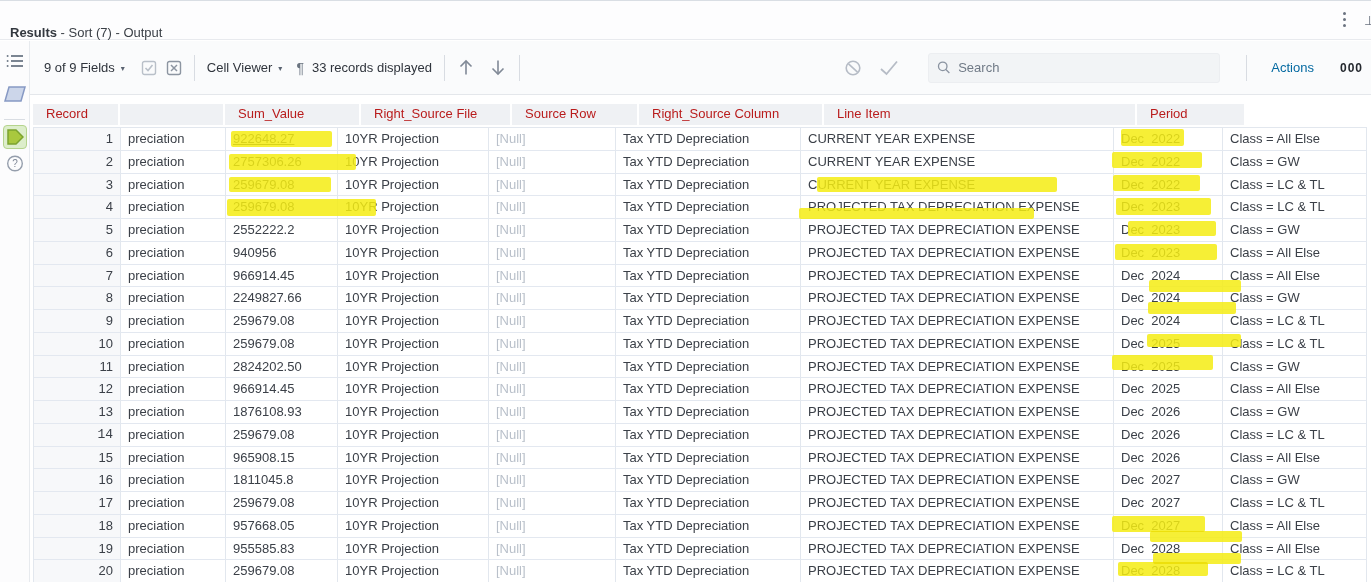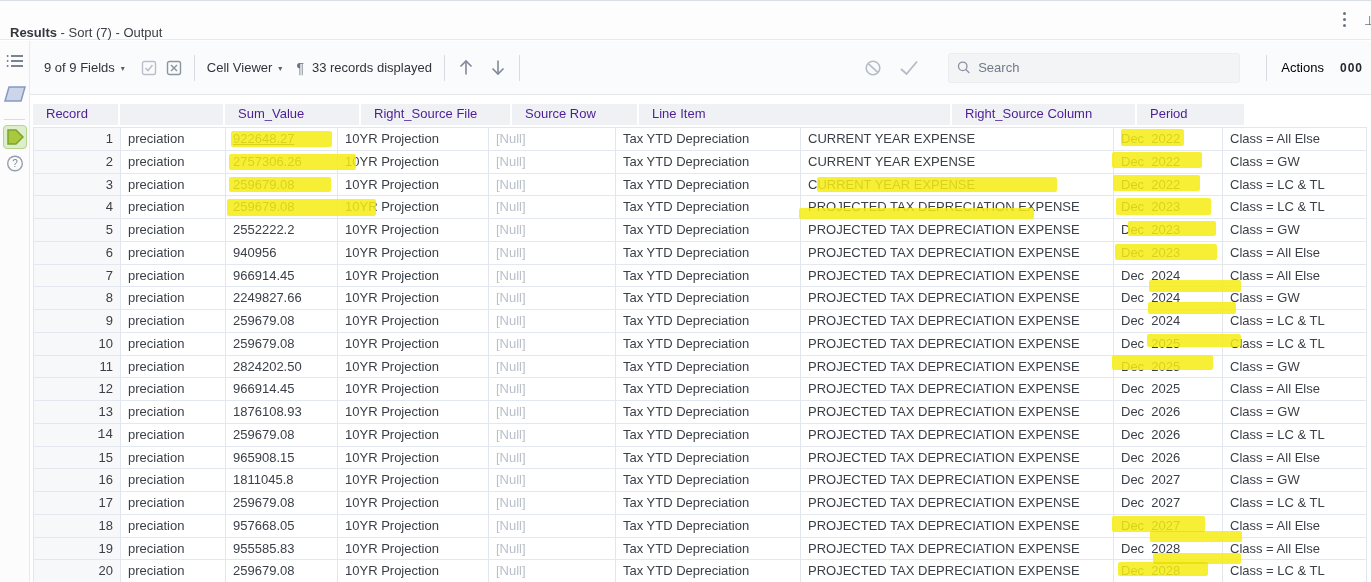--- a/index.html
+++ b/index.html
@@ -53,27 +53,27 @@
   .search-box input::placeholder { color:#707a86; }
   .seg { display:flex; flex:none; }
   .btn-data {
     height:30px; padding:0 11px; background:#1173d4; color:#fff; border:1px solid #1173d4;
     border-radius:3px 0 0 3px; font-family:"Liberation Sans",sans-serif; font-size:13px; cursor:pointer;
   }
   .btn-meta {
     height:30px; padding:0 11px; background:#fff; color:#2c3138; border:1px solid #c9ced6; border-left:none;
     border-radius:0 3px 3px 0; font-family:"Liberation Sans",sans-serif; font-size:13px; cursor:pointer;
   }
-  .actions { color:#000000; margin:0 0; cursor:pointer; }
+  .actions { color:#0369a1; margin:0 10px; cursor:pointer; }
   .badge000 { font-weight:bold; font-size:12px; letter-spacing:1px; color:#24282e; margin-left:16px; cursor:pointer; }
   
   .grid { position:absolute; left:33px; top:104px; }
   .grid-header { display:flex; }
   .hcell {
-    height:23px; line-height:20px; padding:0 7px 0 13px; background:#eff1f4; color:#4c1d95;
+    height:23px; line-height:20px; padding:0 7px 0 13px; background:#eff1f4; color:#b91c1c;
     border-right:2px solid #ffffff; border-bottom:2px solid #ffffff;
     overflow:hidden; white-space:pre; flex:none; cursor:pointer;
   }
   .grid-body { border-left:1px solid #e2e7ee; border-top:1px solid #e2e7ee; }
   .grid-row { display:flex; height:22.75px; }
   .cell {
     height:100%; line-height:21px; padding:0 7px; background:#fff; color:#3b4048;
     border-right:1px solid #e2e7ee; border-bottom:1px solid #e3e8f0;
     overflow:hidden; white-space:pre; flex:none; cursor:default;
   }
@@ -203,22 +203,22 @@
     <span class="badge000">000</span>
   </div>
 
   <div class="grid">
     <div class="grid-header" id="grid-header">
         <div class="hcell" style="width: 87px;">Record</div>
         <div class="hcell" style="width: 105px;"></div>
         <div class="hcell" style="width: 136px;">Sum_Value</div>
         <div class="hcell" style="width: 151px;">Right_Source File</div>
         <div class="hcell" style="width: 127px;">Source Row</div>
+        <div class="hcell" style="width: 185px;">Right_Source Column</div>
         <div class="hcell" style="width: 313px;">Line Item</div>
-        <div class="hcell" style="width: 185px;">Right_Source Column</div>
         <div class="hcell" style="width: 109px;">Period</div>
       </div>
     <div class="grid-body" id="grid-body">
         <div class="grid-row">
           <div class="cell rec" style="width: 87px;">1</div>
           <div class="cell" style="width: 105px;">preciation</div>
           <div class="cell" style="width: 112px; text-decoration: underline;">922648.27</div>
           <div class="cell" style="width: 151px;">10YR Projection</div>
           <div class="cell nullv" style="width: 127px;">[Null]</div>
           <div class="cell" style="width: 185px;">Tax YTD Depreciation</div>

